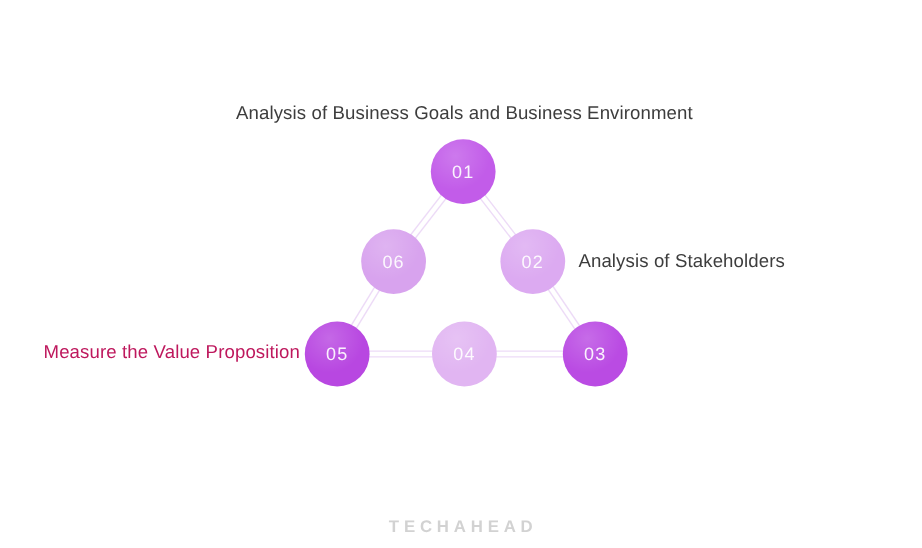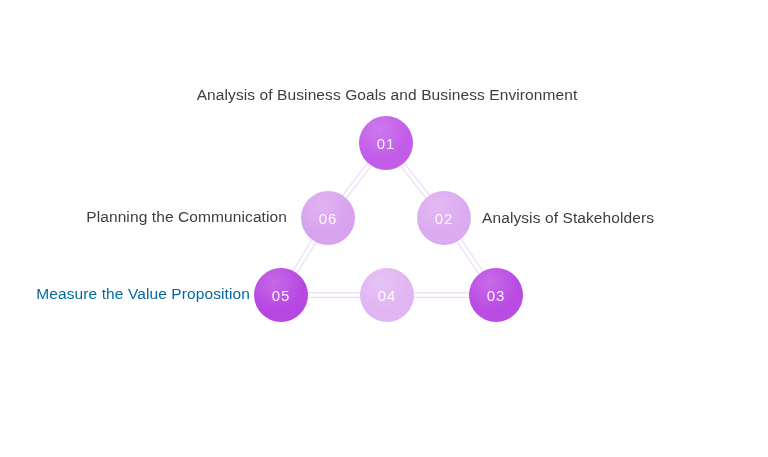--- a/index.html
+++ b/index.html
@@ -132,17 +132,17 @@
   </div>
   <div class="step-circle pos-c05" style="background: rgb(184, 71, 225);">
     <span class="step-number">05</span>
   </div>
   <div class="step-circle pos-c06" style="background: rgb(216, 163, 238);">
     <span class="step-number">06</span>
   </div>
 
   <div class="step-label label-center pos-l01" style="color: rgb(61, 61, 61);">Analysis of Business Goals and Business Environment</div>
   <div class="step-label label-left-align pos-l02" style="color: rgb(61, 61, 61);">Analysis of Stakeholders</div>
-  <div class="step-label label-right-align pos-l05" style="color: #0369a1;">Measure the Value Proposition</div>
-  <div class="step-label label-right-align pos-l06" style="color: rgb(61, 61, 61);">Planning the Communication</div>
+  <div class="step-label label-right-align pos-l05" style="color: #be185d;">Measure the Value Proposition</div>
 
+  <div class="brand-logo" style="color: rgb(210, 210, 210);">TECHAHEAD</div>
 
 </div>
 
 </body></html>

